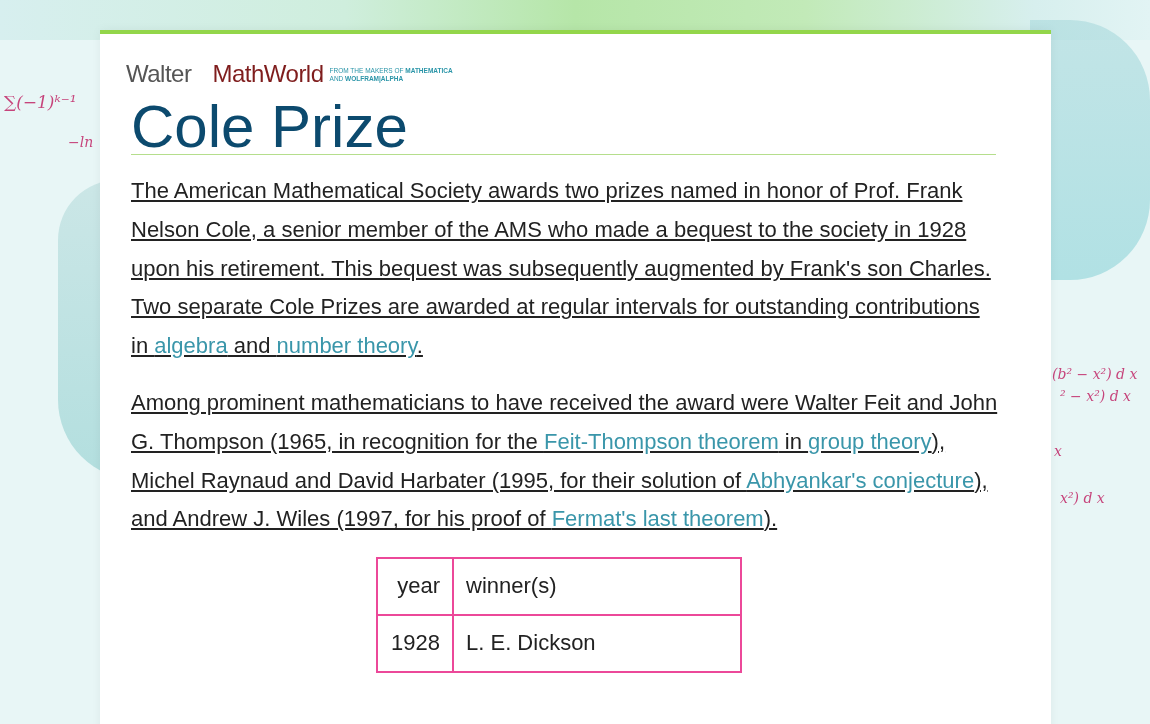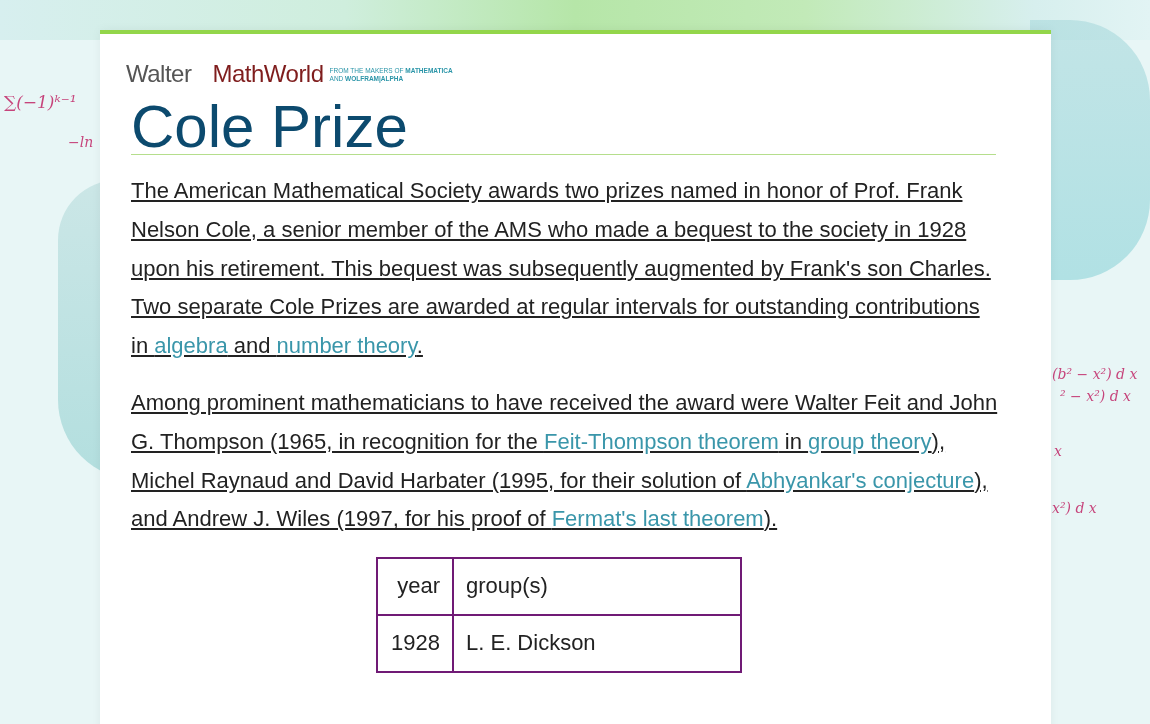--- a/index.html
+++ b/index.html
@@ -20,36 +20,36 @@
   .logo-tag{font-family:"Liberation Sans",sans-serif;font-size:6.5px;color:#2a95a8;line-height:8px;margin-left:6px;margin-bottom:5px;}
   .logo-tag b{font-weight:bold;}
   .title{position:absolute;left:31px;top:58px;font-family:"Liberation Sans",sans-serif;
     font-size:60px;color:#0c4a6e;margin:0;font-weight:normal;}
   .rule{position:absolute;left:31px;top:120px;width:865px;height:1px;background:#b5de8c;}
   .content{position:absolute;left:31px;top:138px;width:870px;
     font-family:"Liberation Sans",sans-serif;font-size:22px;line-height:38.8px;color:#222;}
   .content p{margin:0 0 18px 0;text-decoration:underline;}
   a{color:#3a96aa;text-decoration:none;}
   table{border-collapse:collapse;margin-left:245px;margin-top:12px;font-family:"Liberation Sans",sans-serif;font-size:22px;color:#222;}
-  td{border:2px solid #701a75;padding:8px 12px;height:33px;}
+  td{border:2px solid #ec4899;padding:8px 12px;height:33px;}
   td.yr{text-align:right;width:50px;}
   td.wn{width:262px;}
 </style>
 </head>
 <body>
 
 <div class="bg-top"></div>
 <div class="bg-shape-left"></div>
 <div class="bg-shape-right"></div>
 <div class="bg-formula" style="left:4px;top:92px;font-size:17px;">∑(−1)ᵏ⁻¹</div>
 <div class="bg-formula" style="left:68px;top:134px;">−ln</div>
 <div class="bg-formula" style="left:1052px;top:322px;margin-top:44px;">(b² − x²)  d x</div>
 <div class="bg-formula" style="left:1060px;top:388px;">² − x²)  d x</div>
 <div class="bg-formula" style="left:1001px;top:443px;">− x²)  d x</div>
-<div class="bg-formula" style="left:1052px;top:500px;">x²)  d x</div>
+<div class="bg-formula" style="left:1052px;top:490px;padding-left:8px;">x²)  d x</div>
 
 <div class="card">
   <div class="logo">
     <span class="logo-wolfram">Walter</span>
     <span class="logo-mathworld">MathWorld</span>
     <span class="logo-tag">
       <span>FROM THE MAKERS OF </span><b>MATHEMATICA</b><br>
       <span>AND </span><b>WOLFRAM|ALPHA</b>
     </span>
   </div>
@@ -60,21 +60,21 @@
   <div class="content">
     <p><span>The American Mathematical Society awards two prizes named in honor of Prof. Frank Nelson Cole, a senior member of the AMS who made a bequest to the society in 1928 upon his retirement. This bequest was subsequently augmented by Frank's son Charles. Two separate Cole Prizes are awarded at regular intervals for outstanding contributions in </span><a href="#">algebra</a><span> and </span><a href="#">number theory</a><span>.</span></p>
 
     <p><span>Among prominent mathematicians to have received the award were Walter Feit and John G. Thompson (1965, in recognition for the </span><a href="#">Feit-Thompson theorem</a><span> in </span><a href="#">group theory</a><span>), Michel Raynaud and David Harbater (1995, for their solution of </span><a href="#">Abhyankar's conjecture</a><span>), and Andrew J. Wiles (1997, for his proof of </span><a href="#">Fermat's last theorem</a><span>).</span></p>
 
 
     <table>
       <tbody>
           <tr>
         <td class="yr">year</td>
-        <td class="wn">group(s)</td>
+        <td class="wn">winner(s)</td>
       </tr>
       <tr>
         <td class="yr">1928</td>
         <td class="wn">L. E. Dickson</td>
       </tr>
     </tbody>
       </table>
   </div>
 </div>
 

